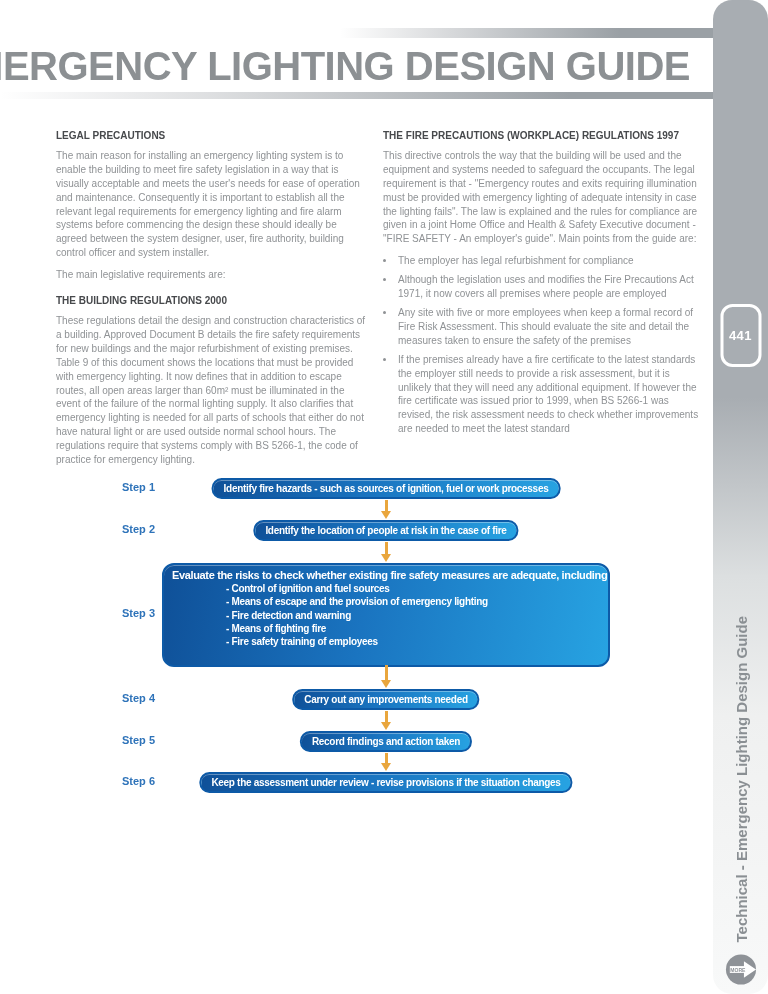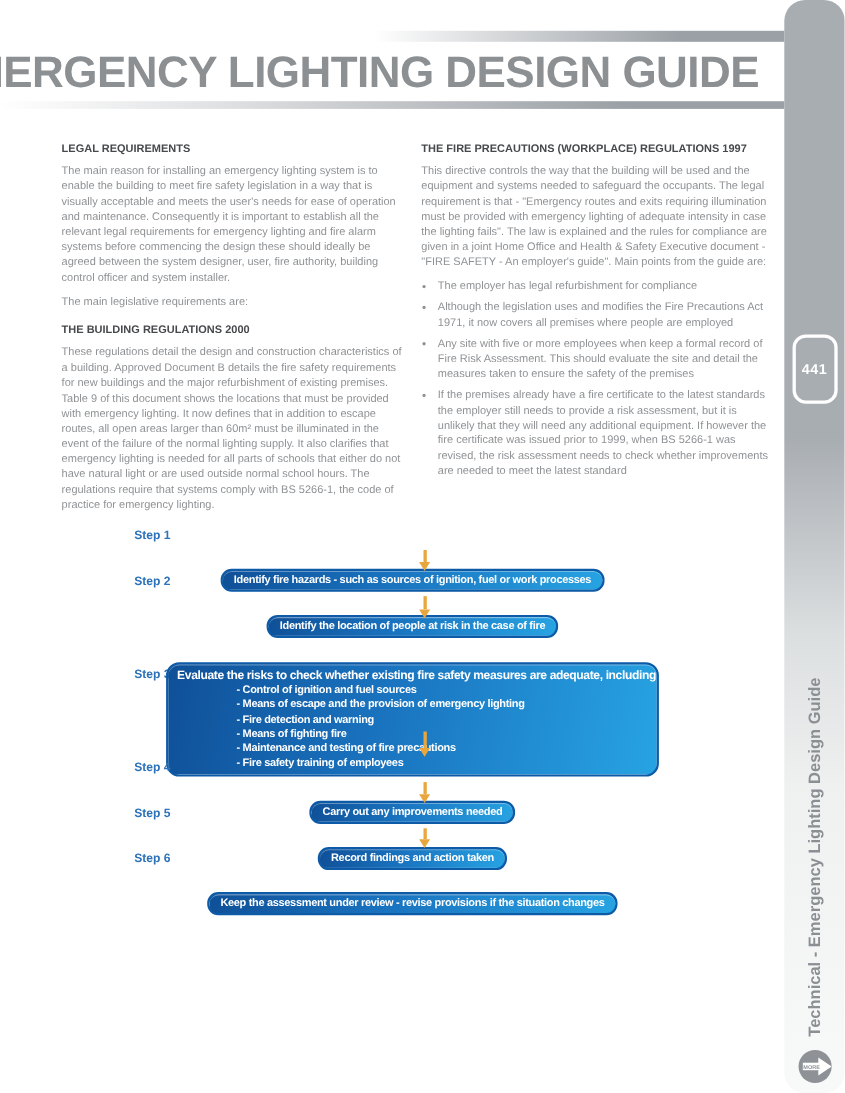--- a/index.html
+++ b/index.html
@@ -19,26 +19,26 @@
   .col-left{left:56px;width:313px;}
   .col-right{left:383px;width:320px;}
   .col h2{font-size:10px;color:#47494c;margin:0 0 6px 0;letter-spacing:0;}
   .col h2.gap{margin-top:12px;}
   .col p{margin:0 0 8px 0;}
   .col ul{margin:2px 0 0 0;padding-left:13px;}
   .col li{margin:0 0 5px 0;padding-left:2px;}
 
   
   .step-label{position:absolute;left:122px;font-size:11px;font-weight:bold;color:#2e73b9;white-space:nowrap;}
-  .flow-box{position:absolute;left:375px;transform:translateX(-50%);
+  .flow-box{position:absolute;left:386px;transform:translateX(-50%);
     height:17px;line-height:17px;padding:0 10px;white-space:nowrap;
     border:2px solid #0d5aa7;border-radius:10px;
     background:linear-gradient(100deg,#0f5098 0%,#1a74c0 45%,#27a3e2 100%);
     color:#ffffff;font-size:10px;font-weight:bold;letter-spacing:-0.3px;text-align:center;
-    box-shadow:inset 0 1px 0 rgba(255,255,255,.35);margin-top:39px;}
+    box-shadow:inset 0 1px 0 rgba(255,255,255,.35);}
   .flow-box-large{height:94px;line-height:normal;width:428px;padding:3px 8px;border-radius:12px;
     text-align:left;overflow:hidden;}
   .flow-intro{font-size:11px;font-weight:bold;letter-spacing:-0.35px;line-height:14px;white-space:nowrap;}
   .flow-items{padding-left:54px;}
   .flow-items div{font-size:10px;font-weight:bold;letter-spacing:-0.3px;line-height:13.3px;white-space:nowrap;}
   .flow-arrow{position:absolute;left:386px;transform:translateX(-50%);
     display:flex;flex-direction:column;align-items:center;}
   .flow-arrow .shaft{flex:1;width:3px;background:#e9a63d;}
   .flow-arrow .head{width:0;height:0;border-left:5.5px solid transparent;
     border-right:5.5px solid transparent;border-top:8px solid #e9a63d;}
@@ -59,21 +59,21 @@
 </head>
 <body>
 
 <div class="page">
 
   <div class="bar-top"></div>
   <h1 class="title">EMERGENCY LIGHTING DESIGN GUIDE</h1>
   <div class="bar-bottom"></div>
 
   <section class="col col-left">
-    <h2>LEGAL REQUIREMENTS</h2>
+    <h2>LEGAL PRECAUTIONS</h2>
     <p>The main reason for installing an emergency lighting system is to enable the building to meet fire safety legislation in a way that is visually acceptable and meets the user's needs for ease of operation and maintenance. Consequently it is important to establish all the relevant legal requirements for emergency lighting and fire alarm systems before commencing the design these should ideally be agreed between the system designer, user, fire authority, building control officer and system installer.</p>
     <p>The main legislative requirements are:</p>
     <h2 class="gap">THE BUILDING REGULATIONS 2000</h2>
     <p>These regulations detail the design and construction characteristics of a building. Approved Document B details the fire safety requirements for new buildings and the major refurbishment of existing premises. Table 9 of this document shows the locations that must be provided with emergency lighting. It now defines that in addition to escape routes, all open areas larger than 60m² must be illuminated in the event of the failure of the normal lighting supply. It also clarifies that emergency lighting is needed for all parts of schools that either do not have natural light or are used outside normal school hours. The regulations require that systems comply with BS 5266-1, the code of practice for emergency lighting.</p>
   </section>
 
   <section class="col col-right">
     <h2>THE FIRE PRECAUTIONS (WORKPLACE) REGULATIONS 1997</h2>
     <p>This directive controls the way that the building will be used and the equipment and systems needed to safeguard the occupants. The legal requirement is that - "Emergency routes and exits requiring illumination must be provided with emergency lighting of adequate intensity in case the lighting fails". The law is explained and the rules for compliance are given in a joint Home Office and Health &amp; Safety Executive document - "FIRE SAFETY - An employer's guide". Main points from the guide are:</p>
     <ul>
@@ -100,21 +100,20 @@
       </div>
 
     <div class="step-label" style="top:607px">Step 3</div>
     <div class="flow-box flow-box-large" style="top:563px">
       <div class="flow-intro">Evaluate the risks to check whether existing fire safety measures are adequate, including:</div>
       <div class="flow-items">
         <div>- Control of ignition and fuel sources</div>
         <div>- Means of escape and the provision of emergency lighting</div>
         <div>- Fire detection and warning</div>
         <div>- Means of fighting fire</div>
-        <div>- Maintenance and testing of fire precautions</div>
         <div>- Fire safety training of employees</div>
       </div>
     </div>
     <div class="flow-arrow" style="top:665px;height:23px">
         <i class="shaft"></i>
         <i class="head"></i>
       </div>
 
     <div class="step-label" style="top:692px">Step 4</div>
     <div class="flow-box" style="top:689px">Carry out any improvements needed</div>

